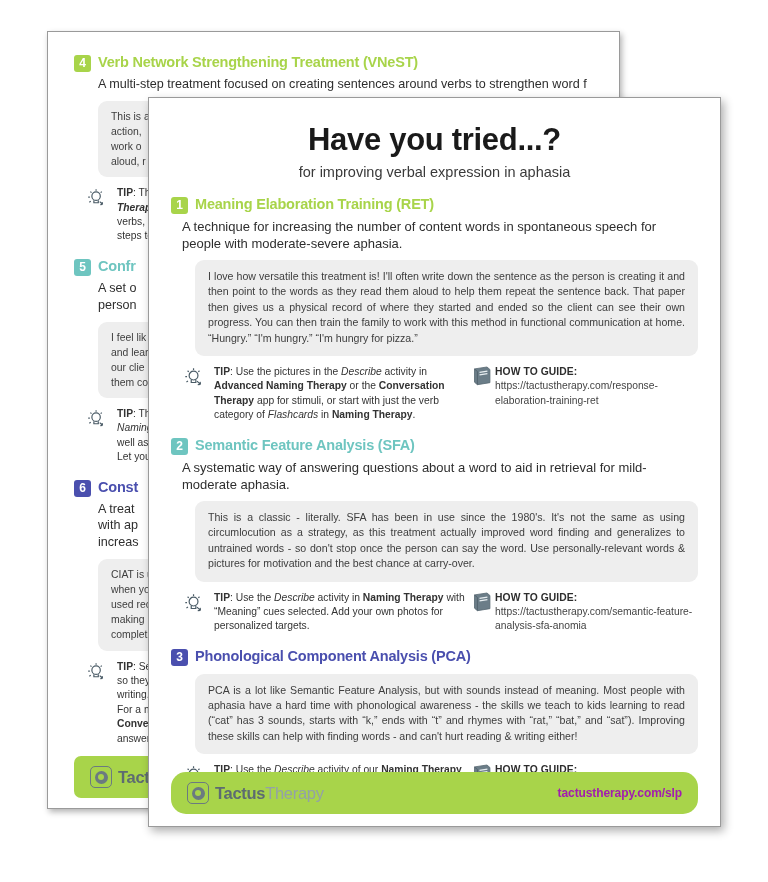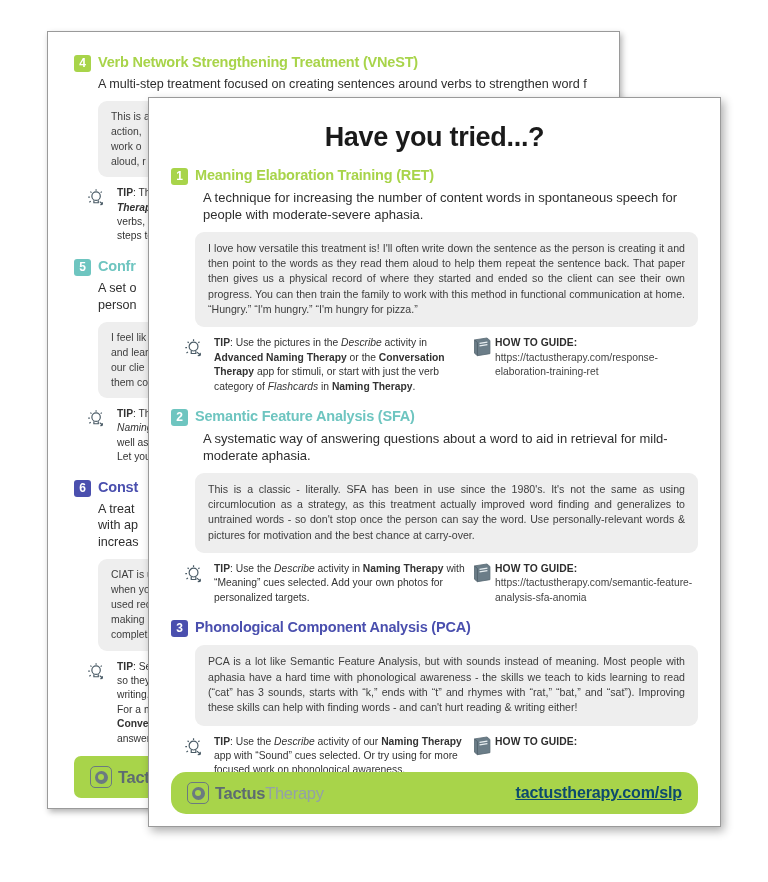--- a/index.html
+++ b/index.html
@@ -43,21 +43,21 @@
     background: #ffffff;
     border: 1px solid #9a9a9a;
     box-shadow: 3px 4px 9px rgba(0,0,0,0.32);
     overflow: hidden;
     padding: 14px 22px 0 22px;
   }
 
   
   .doc-title {
     text-align: center;
-    font-size: 27px;
+    font-size: 31px;
     font-weight: bold;
     color: #1a1a1a;
     letter-spacing: -0.3px;
     margin-top: 10px;
   }
   .doc-subtitle {
     text-align: center;
     font-size: 14.5px;
     color: #3a3a3a;
     line-height: 1.28;
@@ -85,21 +85,21 @@
   }
   .sec-title {
     font-size: 14.5px;
     font-weight: bold;
     letter-spacing: -0.2px;
   }
   .sec-desc {
     font-size: 13px;
     color: #2e2e2e;
     line-height: 1.33;
-    margin: 4px 0 0 32px;
+    margin: 4px 0 0 11px;
     max-width: 500px;
   }
 
   .quote {
     margin: 8px 0 0 24px;
     background: #eeeeee;
     border-radius: 9px;
     padding: 9px 13px 10px 13px;
     font-size: 10.6px;
     color: #3d3d3d;
@@ -169,21 +169,21 @@
   .brand-eye::after {
     content: "";
     position: absolute; left: 3.5px; top: 3.5px;
     width: 6px; height: 6px; border-radius: 50%;
     background: #a8d44a;
   }
   .brand-text { font-size: 16.5px; color: #6b7a80; letter-spacing: -0.3px; }
   .brand-text .b1 { font-weight: bold; color: #5d6b71; }
   .brand-text .b2 { font-weight: normal; color: #93a1a7; }
   .footer-url {
-    font-size: 16px; font-weight: bold; color: #0c4a6e; letter-spacing: -0.1px; text-decoration: underline;
+    font-size: 12px; font-weight: bold; color: #a21caf; letter-spacing: -0.1px;
   }
 
   
   .bk-desc { font-size: 12.6px; color: #2e2e2e; line-height: 1.34; margin: 4px 0 0 24px; }
   .bk-quote {
     margin: 8px 0 0 24px; background: #eeeeee; border-radius: 9px;
     padding: 8px 13px; font-size: 10.4px; color: #3d3d3d; line-height: 1.45;
     text-align: justify; max-width: 330px;
   }
   .bk-tip { display: flex; gap: 7px; margin: 9px 0 0 12px; width: 300px; }
@@ -277,20 +277,21 @@
           <span class="b1">Tactus</span><span class="b2">Therapy</span>
         </div>
       </div>
     </div>
   </div>
 
   <div class="page-front">
 
     <div class="doc-title">Have you tried...?</div>
     <div class="doc-subtitle">
+      <div>for improving verbal expression in aphasia</div>
     </div>
 
     <div class="section">
       <div class="sec-head">
         <div class="badge" style="background:#a8d44a">1</div>
         <div class="sec-title" style="color:#a8d44a">Meaning Elaboration Training (RET)</div>
       </div>
       <div class="sec-desc">A technique for increasing the number of content words in spontaneous speech for people with moderate-severe aphasia.</div>
       <div class="quote">I love how versatile this treatment is! I'll often write down the sentence as the person is creating it and then point to the words as they read them aloud to help them repeat the sentence back. That paper then gives us a physical record of where they started and ended so the client can see their own progress. You can then train the family to work with this method in functional communication at home. “Hungry.” “I'm hungry.” “I'm hungry for pizza.”</div>
 

